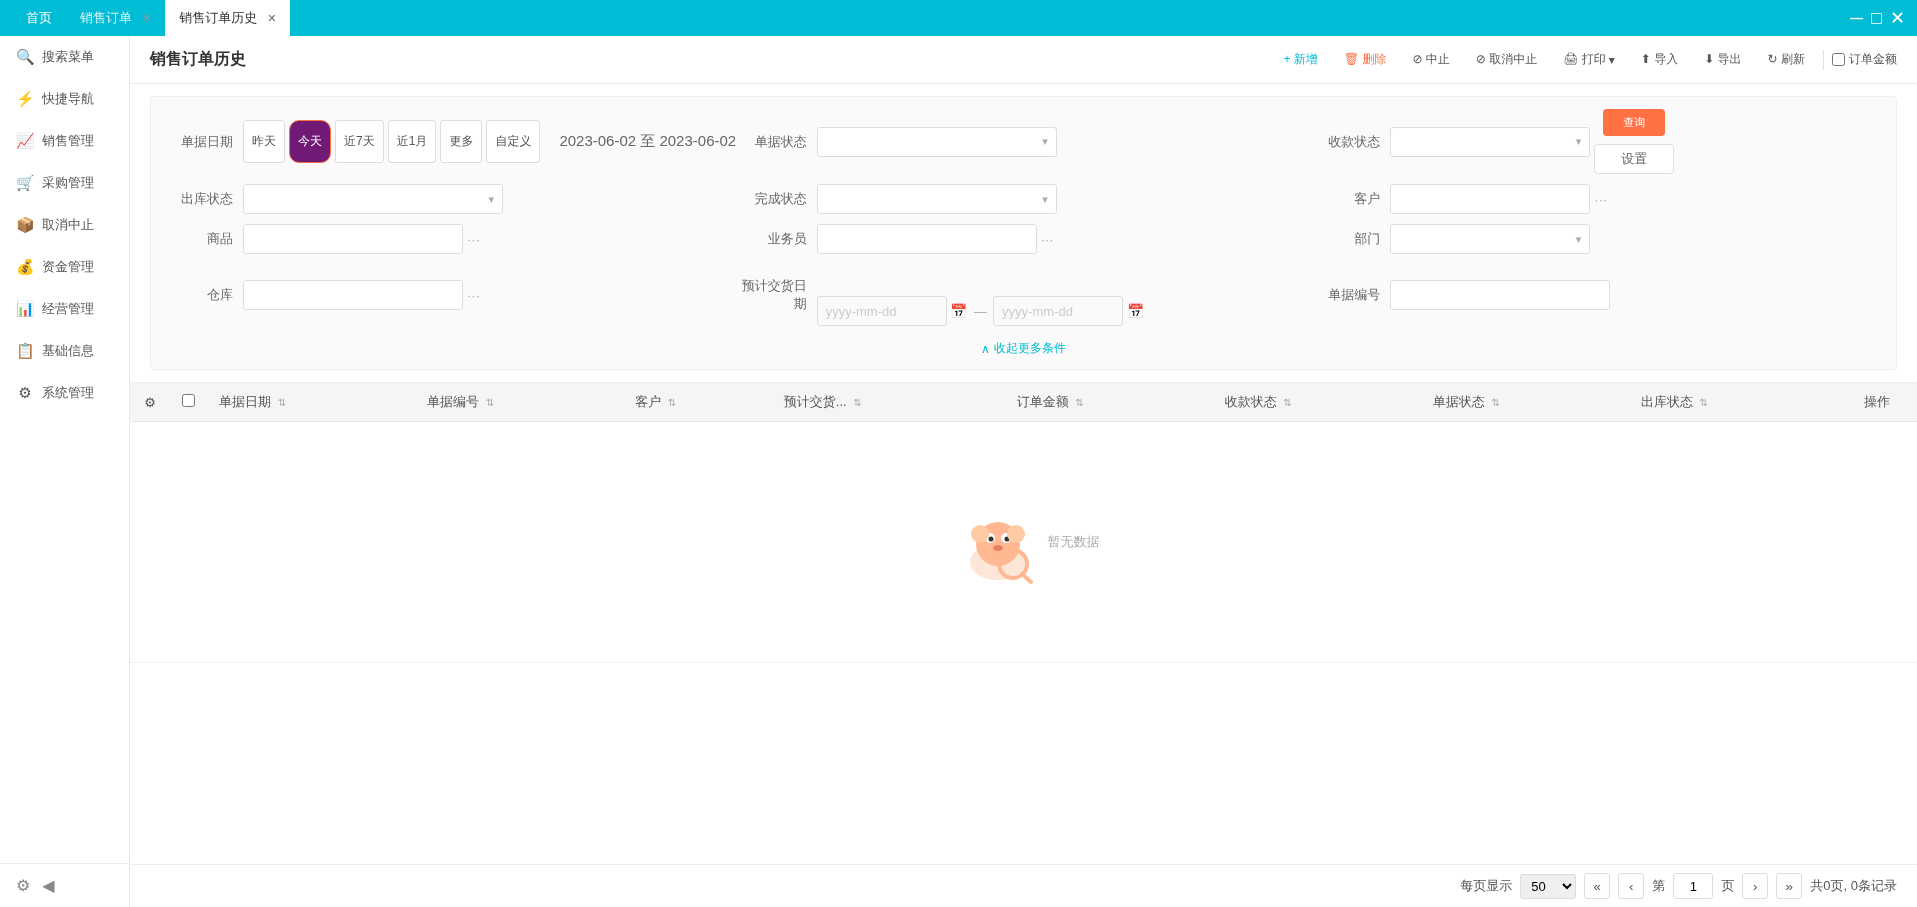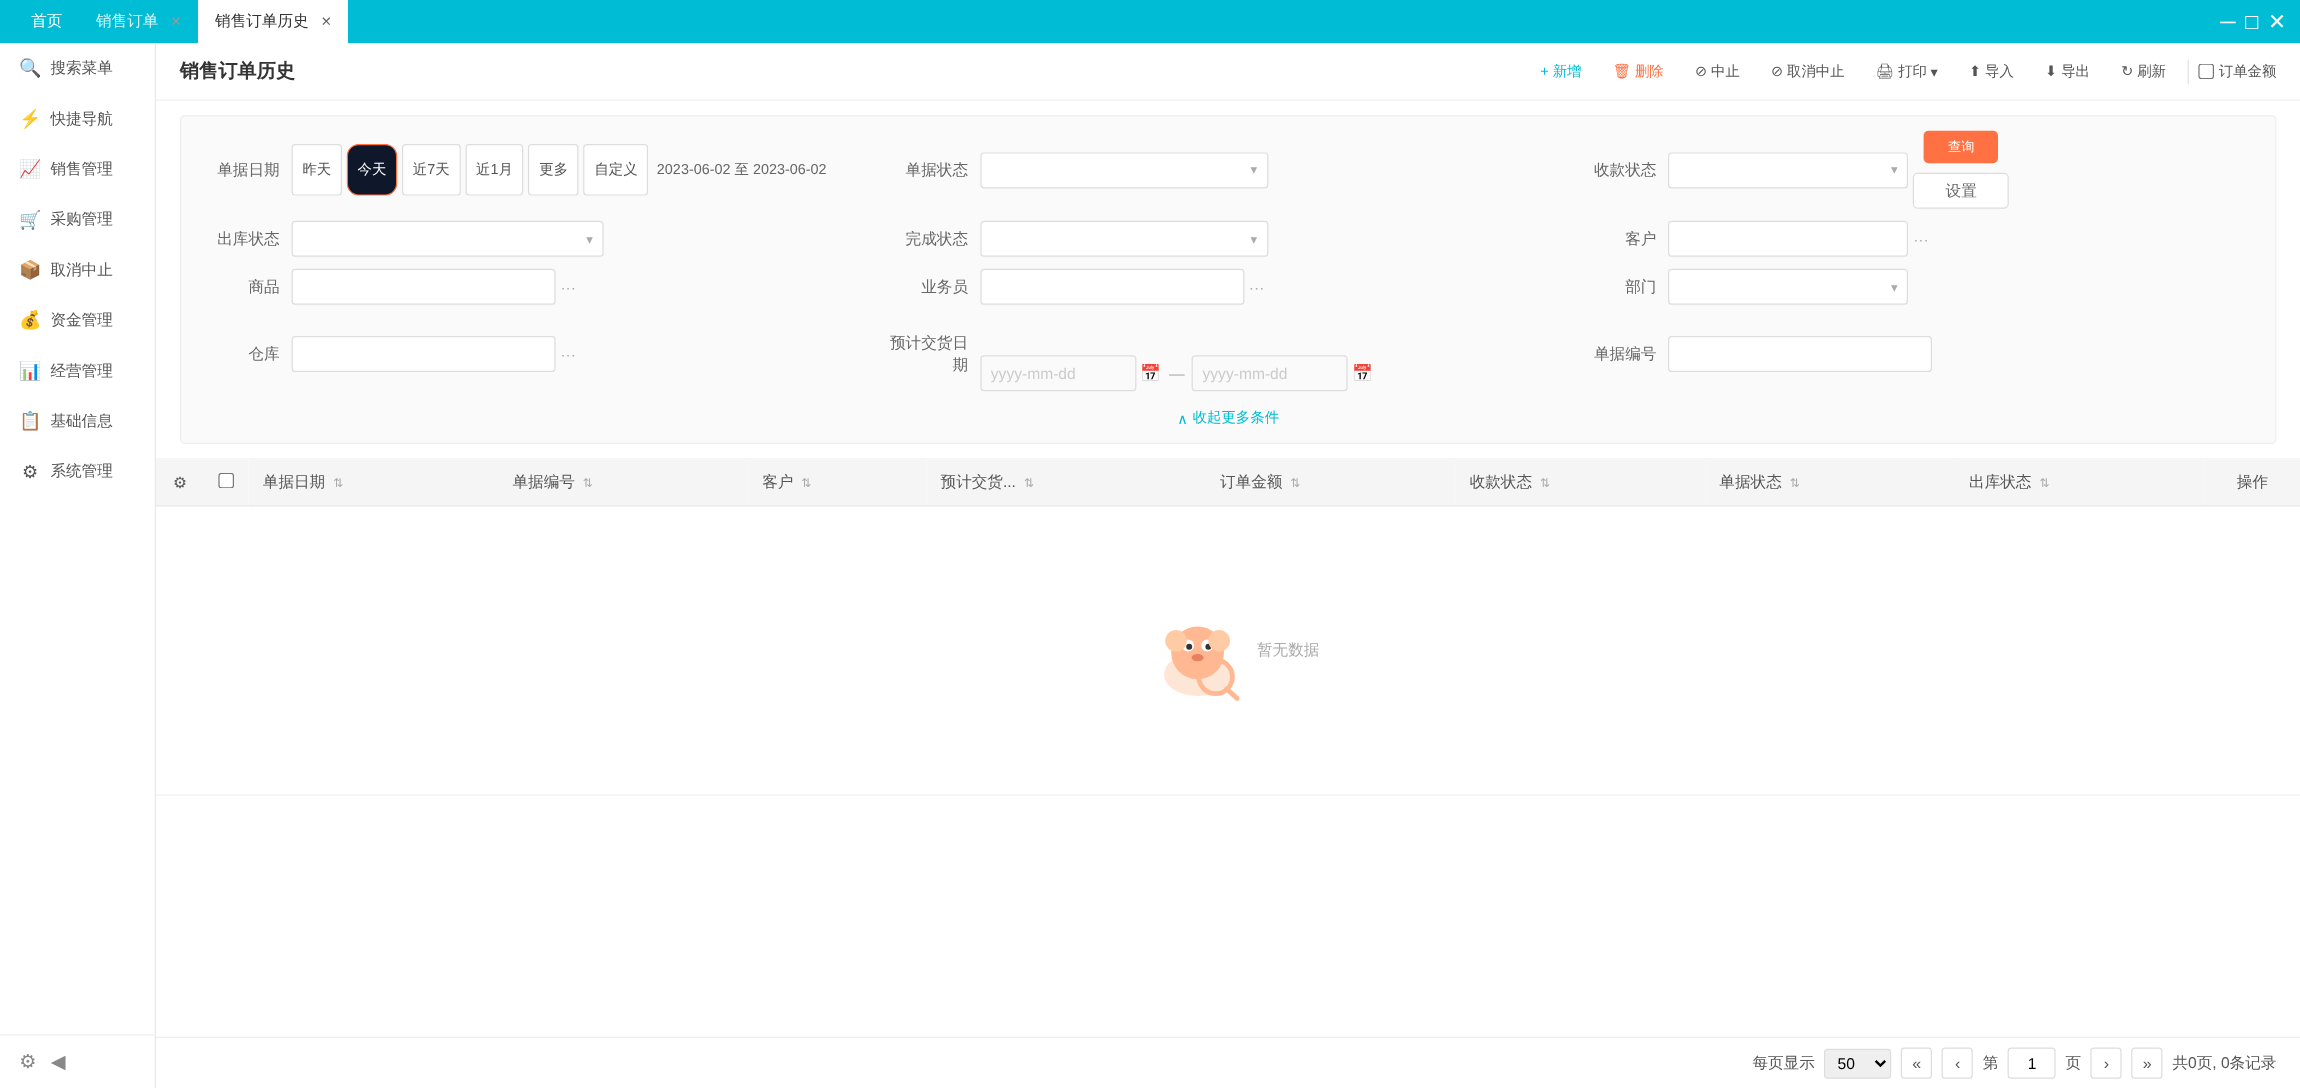--- a/index.html
+++ b/index.html
@@ -38,22 +38,22 @@
     .toolbar-divider { width: 1px; height: 20px; background: #e0e0e0; margin: 0 2px; }
     .show-detail-cb { display: flex; align-items: center; gap: 4px; font-size: 12px; color: #555; cursor: pointer; }
 
     
     .filter-area { background: #fff; padding: 12px 20px; border-bottom: 1px solid #eee; }
     .filter-row { display: flex; align-items: center; gap: 0; margin-bottom: 10px; }
     .filter-label { width: 80px; color: #666; font-size: 13px; flex-shrink: 0; text-align: right; padding-right: 10px; }
     .filter-field { display: flex; align-items: center; flex: 1; }
     .date-btn-group { display: flex; align-items: center; gap: 4px; }
     .date-btn { padding: 12px 8px; border: 1px solid #ddd; border-radius: 3px; cursor: pointer; font-size: 12px; background: #fff; color: #555; }
-    .date-btn.active { background: #0f172a; border-color: #ff7043; color: #fff; border-radius: 10px; }
-    .date-range { font-size: 12px; color: #666; margin-left: 7px; }
+    .date-btn.active { background: #701a75; border-color: #ff7043; color: #fff; border-radius: 10px; }
+    .date-range { font-size: 15px; color: #666; margin-left: 19px; }
     .filter-select { flex: 1; height: 30px; border: 1px solid #ddd; border-radius: 3px; padding: 0 8px; background: #fff; font-size: 13px; color: #555; display: flex; align-items: center; justify-content: space-between; cursor: pointer; max-width: 280px; }
     .filter-select .chevron { color: #aaa; font-size: 11px; }
     .filter-input { flex: 1; height: 30px; border: 1px solid #ddd; border-radius: 3px; padding: 0 8px; font-size: 13px; max-width: 280px; }
     .filter-dots { color: #aaa; cursor: pointer; margin-left: 4px; }
     .filter-date-input { height: 30px; border: 1px solid #ddd; border-radius: 3px; padding: 0 8px; font-size: 13px; width: 130px; color: #aaa; display: flex; align-items: center; }
     .filter-date-icon { color: #aaa; margin-left: 4px; cursor: pointer; font-size: 14px; }
     .filter-dash { margin: 0 6px; color: #aaa; }
     .collapse-btn { display: flex; align-items: center; justify-content: center; gap: 4px; width: 100%; color: #00bcd4; font-size: 12px; cursor: pointer; padding-top: 4px; }
 
     .filter-section { border: 1px solid #eee; border-radius: 4px; padding: 12px; margin: 0 0 0 0; background: #fafafa; }

